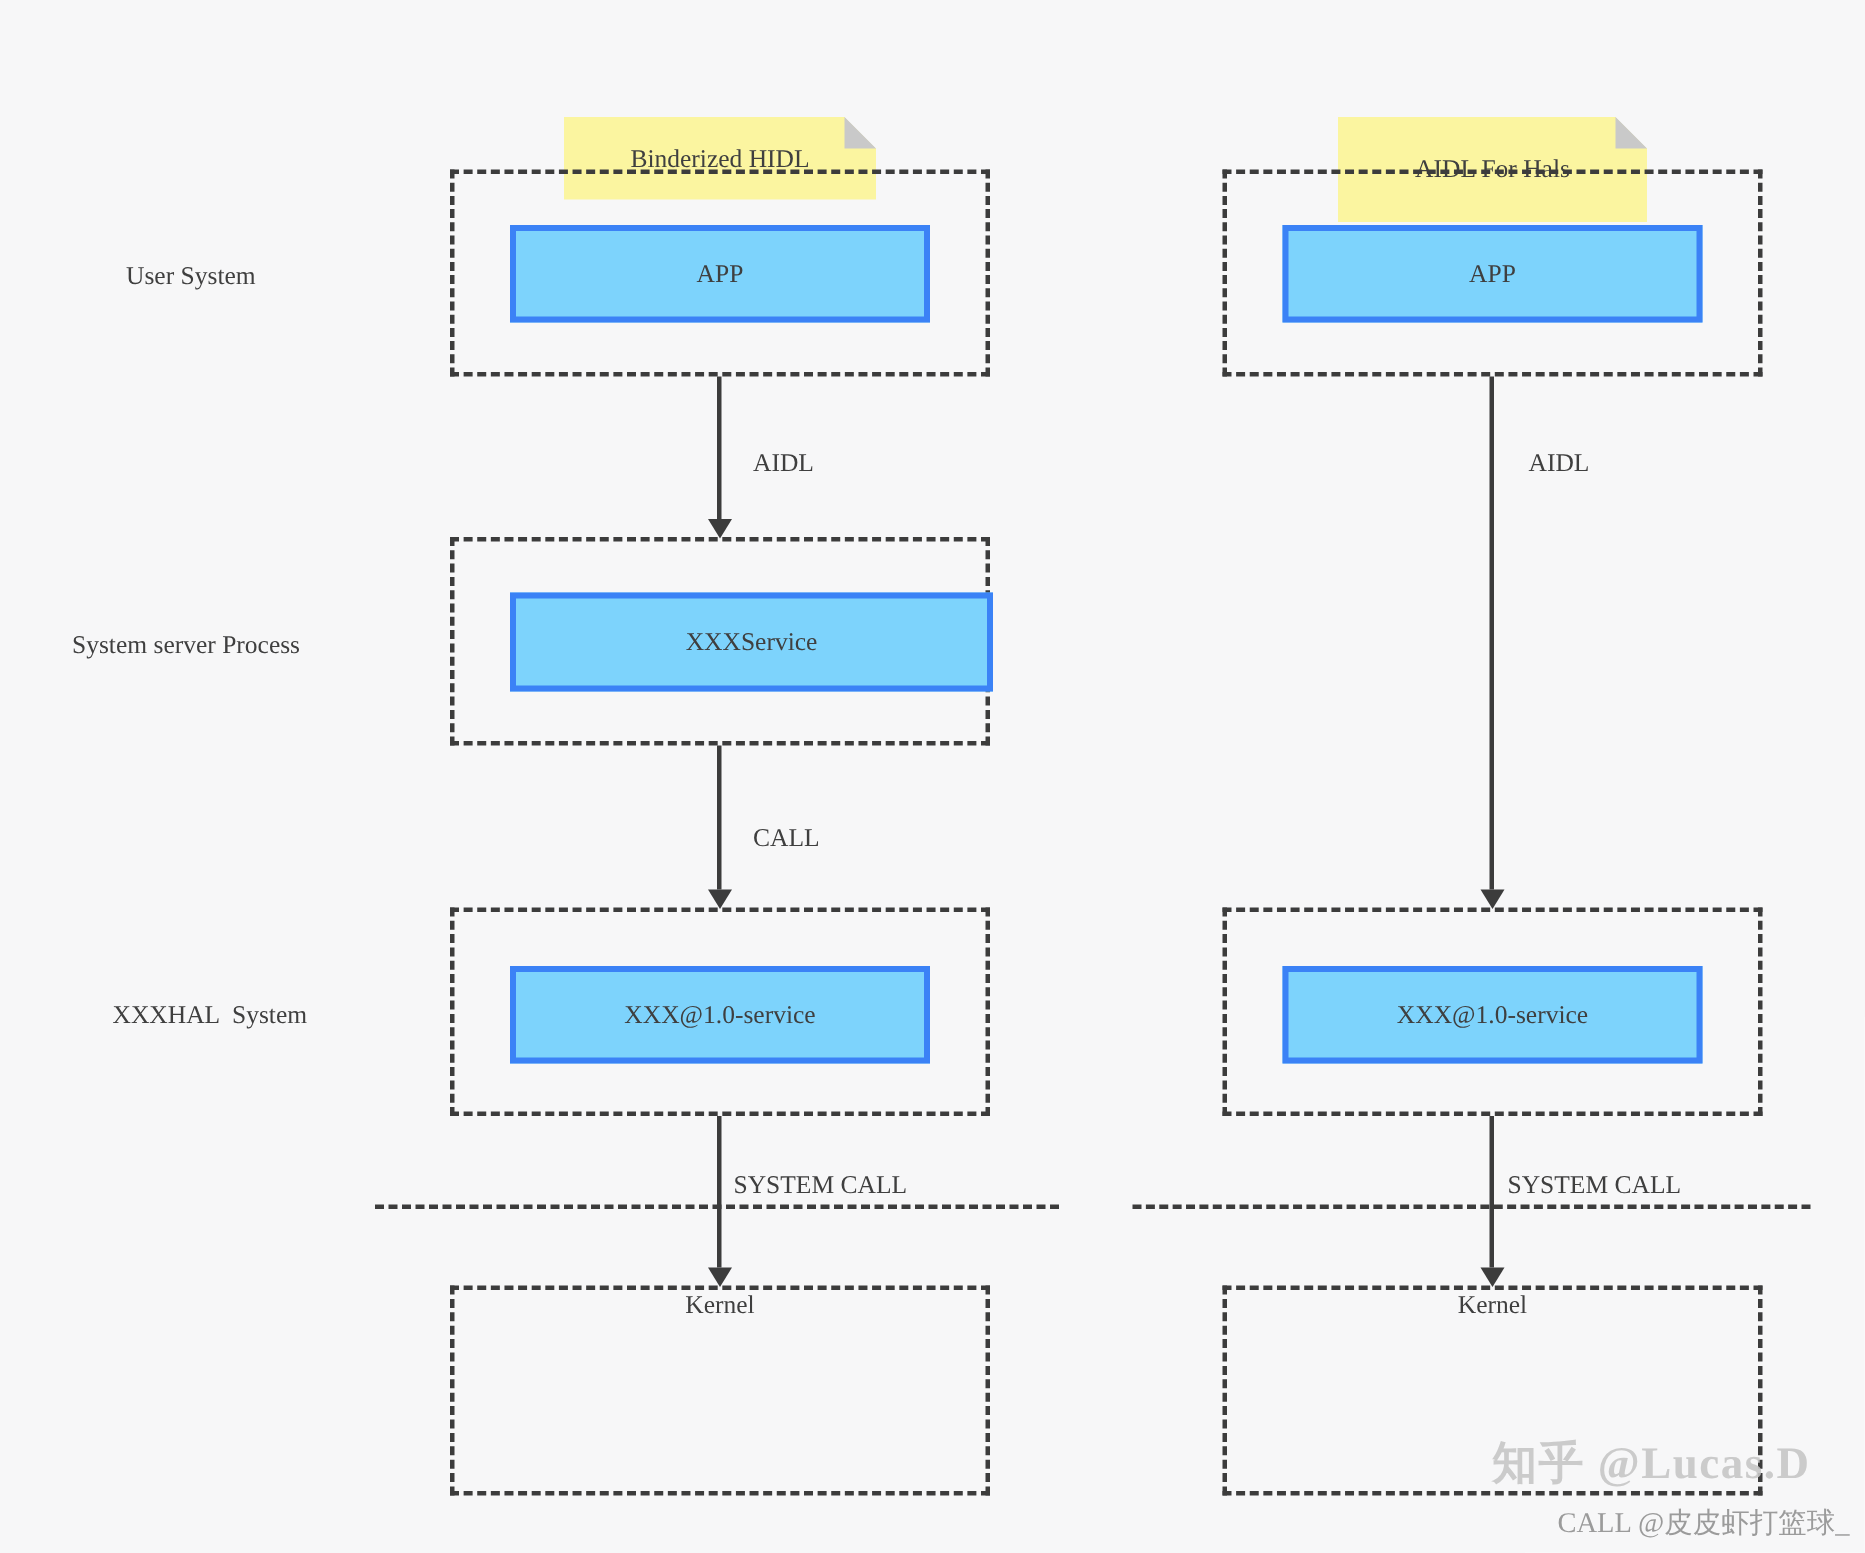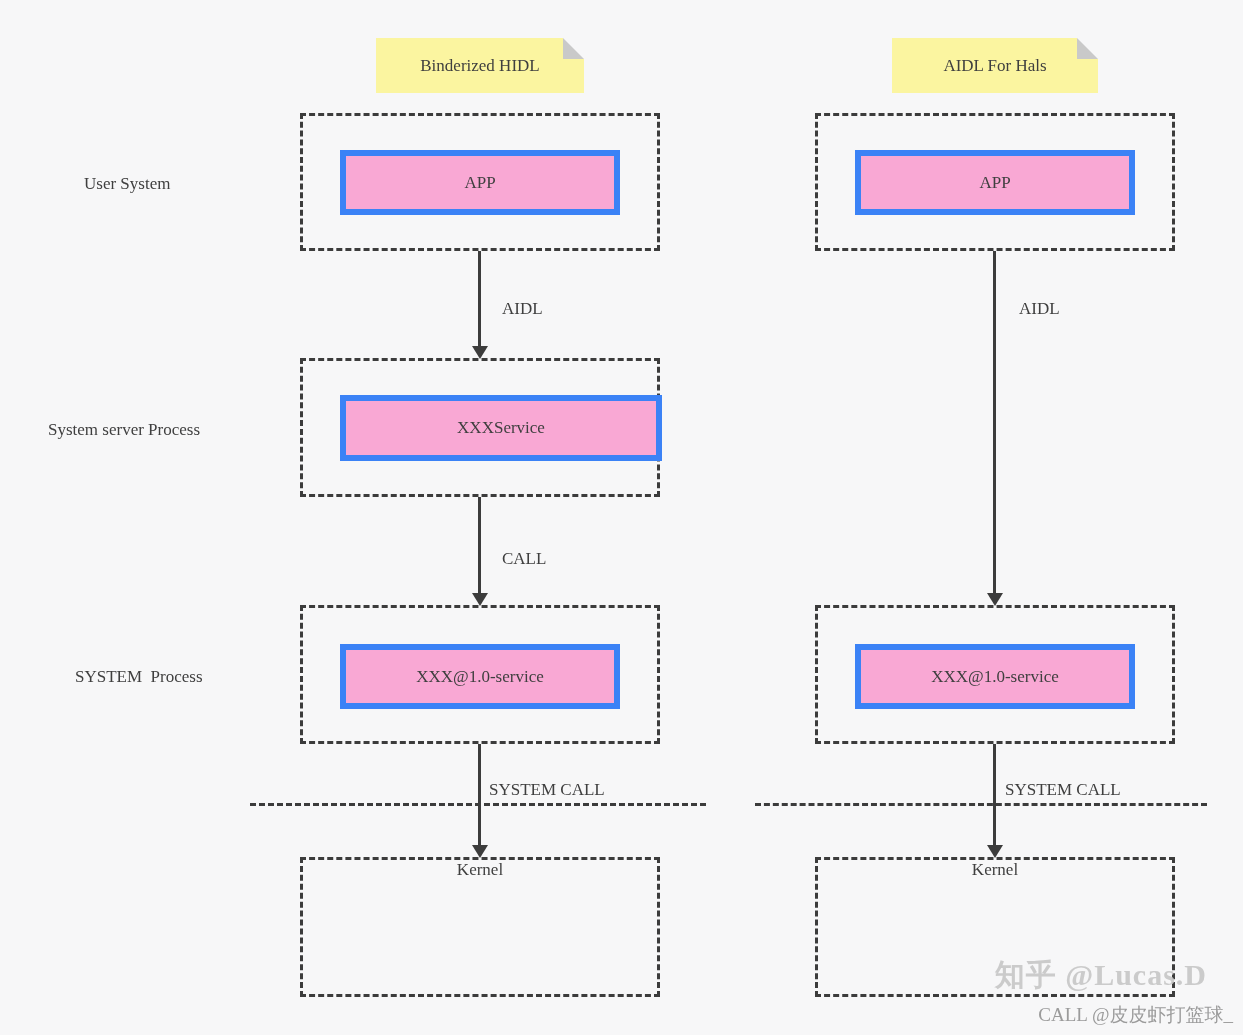--- a/index.html
+++ b/index.html
@@ -8,33 +8,34 @@
     position:relative; width:1243px; height:1035px;
     background:#f7f7f8; overflow:hidden;
     font-family:"Liberation Serif","DejaVu Serif",serif;
     color:#3f3f3f;
   }
   .note {
     position:absolute;
     background:linear-gradient(225deg, rgba(0,0,0,0) 15px, #fbf5a0 15px);
     display:flex; align-items:center; justify-content:center;
     font-size:17px;
+    margin-top:40px;
   }
   .fold {
     position:absolute; top:0; right:0; width:0; height:0;
     border-bottom:21px solid #c9c9c9;
     border-right:21px solid transparent;
   }
   .obox {
     position:absolute; border:3px dashed #3c3c3c;
     display:flex; align-items:flex-start; justify-content:center;
     font-size:17px;
   }
   .ibox {
-    position:absolute; border:6px solid #3b82f6; background:#f9a8d4;
+    position:absolute; border:4px solid #3b82f6; background:#7dd3fc;
     display:flex; align-items:center; justify-content:center;
     font-size:17px;
   }
   .vline { position:absolute; width:3px; background:#3c3c3c; }
   .ahead {
     position:absolute; width:0; height:0;
     border-style:solid; border-width:13px 8px 0 8px;
     border-color:#3c3c3c transparent transparent transparent;
   }
   .hdash { position:absolute; height:0; border-top:3px dashed #3c3c3c; }
@@ -50,21 +51,21 @@
     font-size:19px; color:#9b9b9b; white-space:pre;
   }
 </style>
 </head>
 <body>
 
 <div class="canvas">
 
   <span class="rowlabel" style="left:84px;top:174px">User System</span>
   <span class="rowlabel" style="left:48px;top:420px">System server Process</span>
-  <span class="rowlabel" style="left:75px;top:667px">SYSTEM  Process</span>
+  <span class="rowlabel" style="left:75px;top:667px">XXXHAL  System</span>
 
   <div class="note" style="left:376px;top:38px;width:208px;height:55px">
     <span>Binderized HIDL</span>
     <span class="fold"></span>
   </div>
 
   <div class="obox" style="left:300px;top:113px;width:360px;height:138px"></div>
   <div class="ibox" style="left:340px;top:150px;width:280px;height:65px">
     <span>APP</span>
   </div>
@@ -89,21 +90,21 @@
 
   <div class="vline" style="left:478px;top:744px;height:101px"></div>
   <div class="ahead" style="left:472px;top:845px"></div>
   <span class="elabel" style="left:489px;top:780px">SYSTEM CALL</span>
   <div class="hdash" style="left:250px;top:803px;width:456px"></div>
 
   <div class="obox" style="left:300px;top:857px;width:360px;height:140px">
     <span>Kernel</span>
   </div>
 
-  <div class="note" style="left:892px;top:38px;width:206px;height:55px">
+  <div class="note" style="left:892px;top:38px;width:206px;height:70px">
     <span>AIDL For Hals</span>
     <span class="fold"></span>
   </div>
 
   <div class="obox" style="left:815px;top:113px;width:360px;height:138px"></div>
   <div class="ibox" style="left:855px;top:150px;width:280px;height:65px">
     <span>APP</span>
   </div>
 
   <div class="vline" style="left:993px;top:251px;height:342px"></div>

